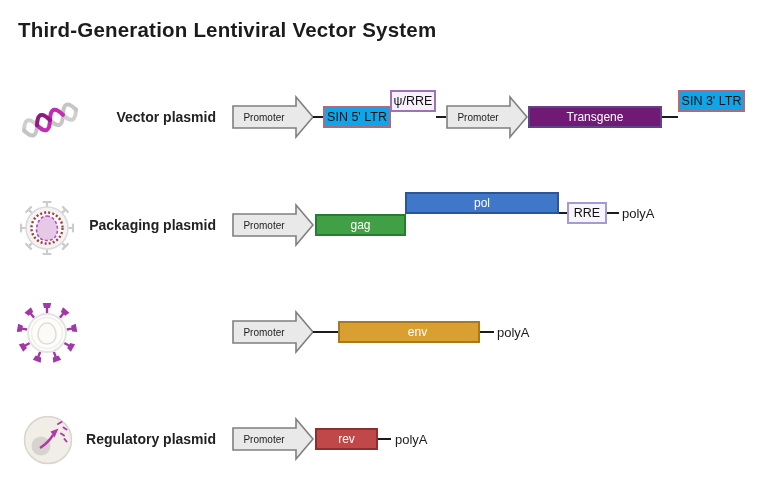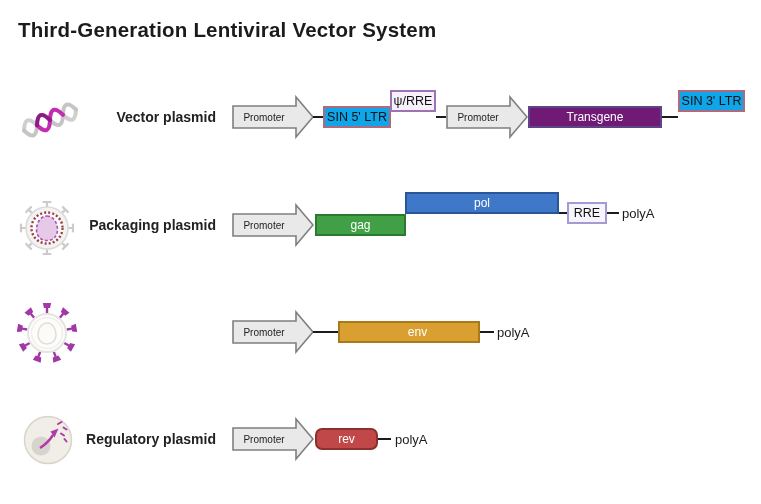--- a/index.html
+++ b/index.html
@@ -27,21 +27,21 @@
     display:flex;align-items:center;justify-content:center;
     font-size:12.5px;color:#111;white-space:nowrap;
   }
   .ltr{background:#0ea5e9;border-color:#b06a7c;}
   .psi{background:#f6f0fa;border-color:#9c74b6;}
   .rre{background:#f7f4fc;border-color:#a49bd4;}
   .tgn{background:#701a75;border-color:#5e4585;color:#fff;font-size:12px;}
   .gag{background:#41a046;border-color:#2b7a31;color:#fff;font-size:12px;}
   .pol{background:#3f78c8;border-color:#2a5597;color:#fff;font-size:12px;}
   .env{background:#d9a031;border-color:#a87a1c;color:#fff;font-size:12px;padding-left:17px;}
-  .rev{background:#c14848;border-color:#8c2f2f;color:#fff;font-size:12px;border-radius:7px;}
+  .rev{background:#c14848;border-color:#8c2f2f;color:#fff;font-size:12px;}
   .hline{position:absolute;height:2px;background:#1b1b1b;}
   .polya{position:absolute;font-size:13px;color:#1b1b1b;white-space:nowrap;}
 </style>
 </head>
 <body>
 
 <div id="canvas">
 
   <div class="title">Third-Generation Lentiviral Vector System</div>
 

